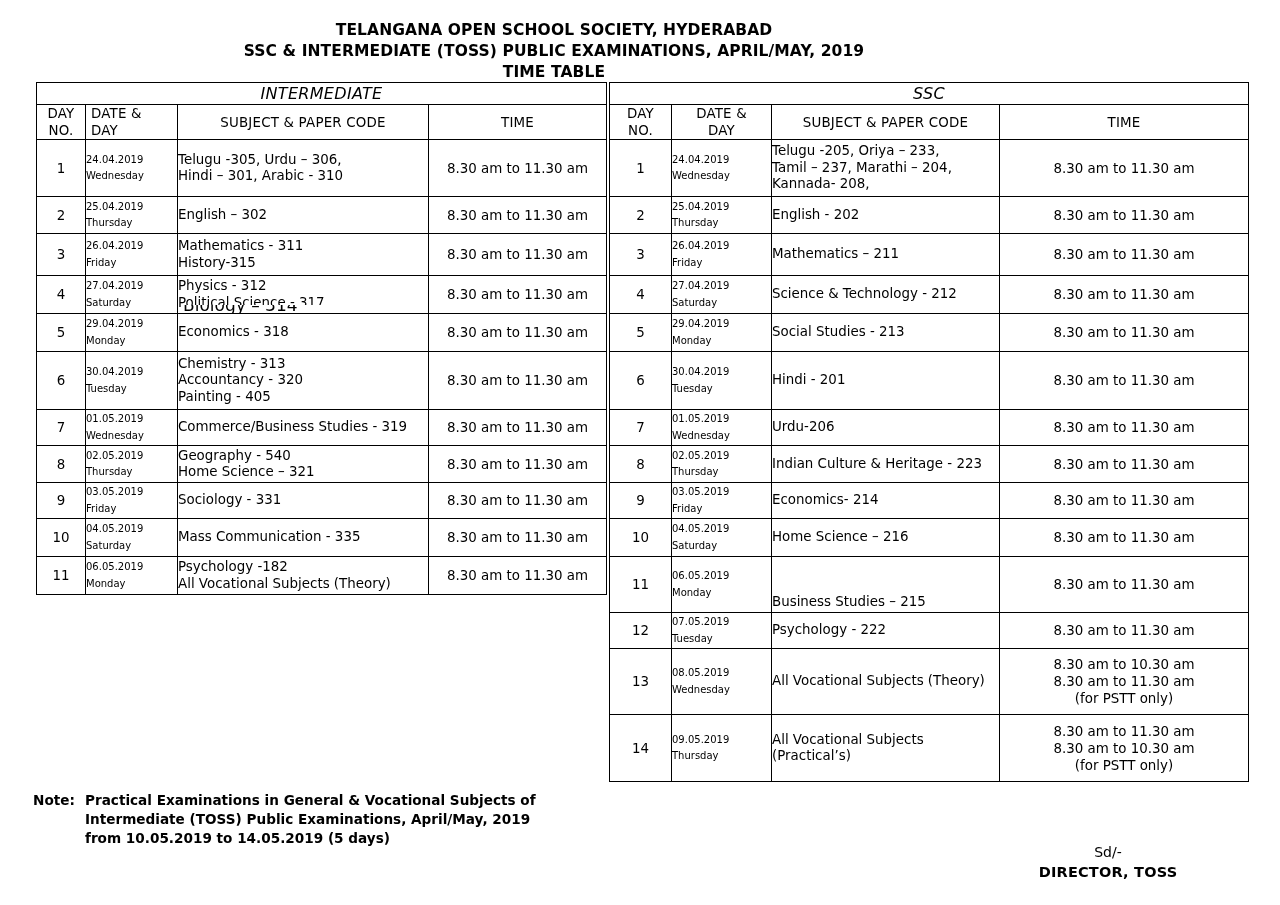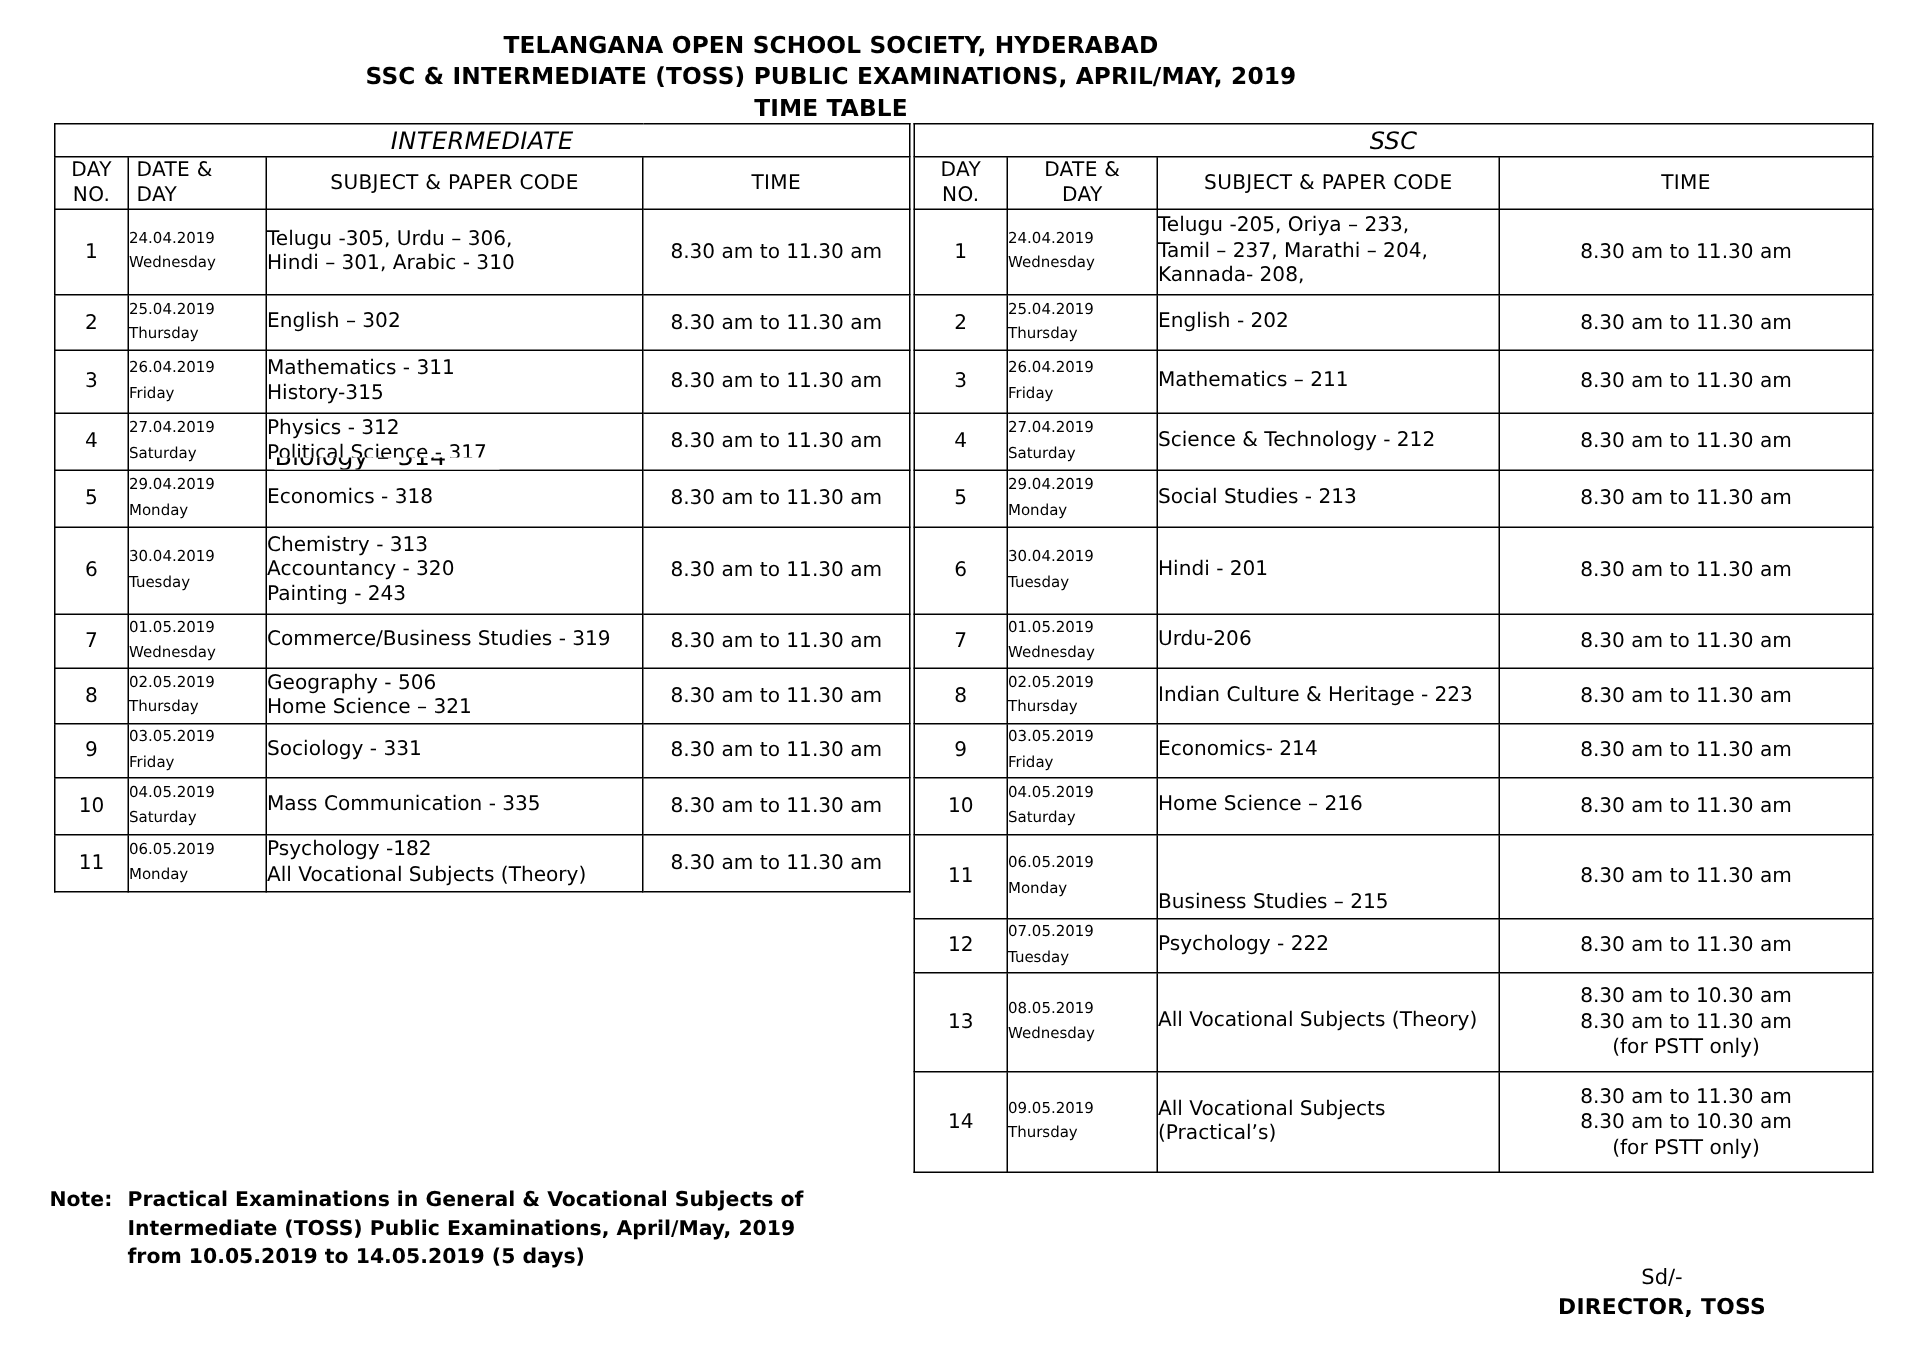--- a/index.html
+++ b/index.html
@@ -259,21 +259,21 @@
         </tr>
         <tr style="height: 58px;">
           <td class="c-day">6</td>
           <td class="c-date">
             <div>30.04.2019</div>
             <div>Tuesday</div>
           </td>
           <td class="c-subj">
             <div>Chemistry - 313</div>
             <div>Accountancy - 320</div>
-            <div>Painting - 243</div>
+            <div>Painting - 405</div>
           </td>
           <td class="c-time">8.30 am to 11.30 am</td>
         </tr>
         <tr style="height: 36px;">
           <td class="c-day">7</td>
           <td class="c-date">
             <div>01.05.2019</div>
             <div>Wednesday</div>
           </td>
           <td class="c-subj">
@@ -281,21 +281,21 @@
           </td>
           <td class="c-time">8.30 am to 11.30 am</td>
         </tr>
         <tr style="height: 37px;">
           <td class="c-day">8</td>
           <td class="c-date">
             <div>02.05.2019</div>
             <div>Thursday</div>
           </td>
           <td class="c-subj">
-            <div>Geography - 506</div>
+            <div>Geography - 540</div>
             <div>Home Science – 321</div>
           </td>
           <td class="c-time">8.30 am to 11.30 am</td>
         </tr>
         <tr style="height: 36px;">
           <td class="c-day">9</td>
           <td class="c-date">
             <div>03.05.2019</div>
             <div>Friday</div>
           </td>

